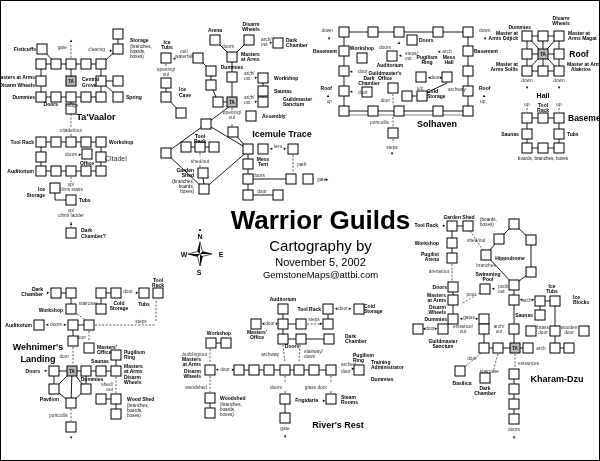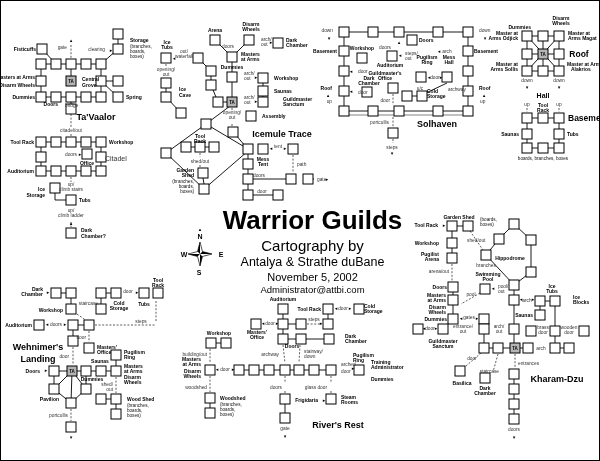--- a/index.html
+++ b/index.html
@@ -1,21 +1,21 @@
 <!DOCTYPE html>
 <html><head>
 <meta charset="utf-8">
 <style>
   html,body{margin:0;padding:0;background:#fff;}
   #stage{position:relative;width:600px;height:461px;background:#ffffff;
          box-sizing:border-box;border:1px solid #000;overflow:hidden;
          font-family:"Liberation Sans", sans-serif;}
   #map-svg{position:absolute;left:0;top:0;}
   #map-svg text{font-family:"Liberation Sans", sans-serif;}
-  .titleblock{position:absolute;left:194px;top:206px;width:235px;text-align:center;color:#000;}
+  .titleblock{position:absolute;left:202px;top:206px;width:235px;text-align:center;color:#000;}
   .titleblock .t1{font-size:26px;font-weight:bold;line-height:1.05;letter-spacing:0px;}
   .titleblock .t2{font-size:15px;margin-top:3px;}
   .titleblock .t3{font-size:12.5px;margin-top:1px;}
   .titleblock .t4{font-size:11px;margin-top:2px;}
   .titleblock .t5{font-size:9.5px;margin-top:1px;}
 </style>
 </head>
 <body>
 
 <div id="stage">
@@ -701,17 +701,16 @@
         <text x="199" y="238" font-size="7" font-weight="bold" fill="#000000" text-anchor="middle">N</text>
         <text x="220" y="255.5" font-size="7" font-weight="bold" fill="#000000" text-anchor="middle">E</text>
         <text x="198" y="274" font-size="7" font-weight="bold" fill="#000000" text-anchor="middle">S</text>
         <text x="183" y="255.5" font-size="7" font-weight="bold" fill="#000000" text-anchor="middle">W</text>
         <text x="199" y="230" font-size="4.5" fill="#000000" text-anchor="middle">▲</text>
       </g>
     </svg>
   <div class="titleblock">
     <div class="t1">Warrior Guilds</div>
     <div class="t2">Cartography by</div>
-    <div class="t3">Antalya &amp; Strathe duBane</div>
     <div class="t4">November 5, 2002</div>
-    <div class="t5">Administrator@attbi.com</div>
+    <div class="t5">GemstoneMaps@attbi.com</div>
   </div>
 </div>
 
 </body></html>

